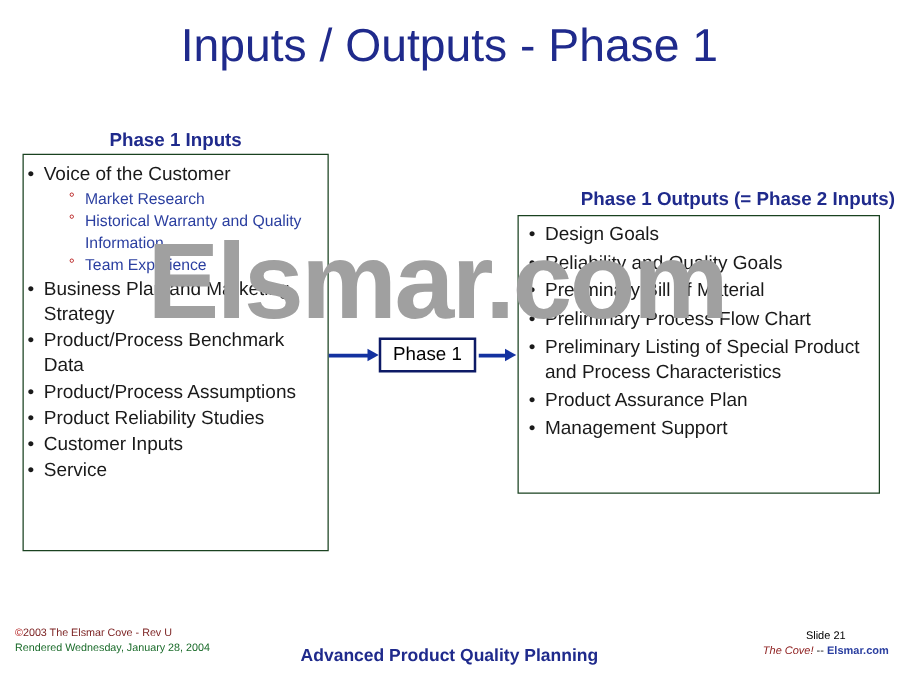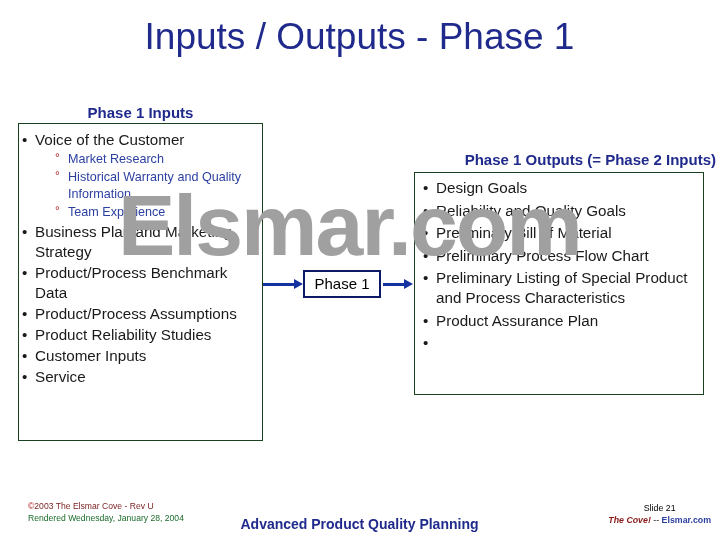--- a/index.html
+++ b/index.html
@@ -192,21 +192,21 @@
     letter-spacing: -2px;
     white-space: nowrap;
     z-index: 2;
     pointer-events: none;
     line-height: 1;
   }
 
   
   #footer-left {
     position: absolute;
-    left: 28px;
+    left: 12px;
     top: 501px;
     font-size: 8.6px;
     line-height: 11.5px;
     white-space: nowrap;
   }
   #copyright-line { color: #7a1f1f; }
   #copyright-sym { color: #b01818; }
   #rendered-line { color: #1a6b2a; }
 
   #footer-center {
@@ -227,21 +227,21 @@
     top: 502px;
     text-align: center;
     font-size: 8.8px;
     line-height: 12px;
     white-space: nowrap;
   }
   #slide-number { color: #000000; }
   #cove-name {
     color: #8b1a1a;
     font-style: italic;
-    font-weight: bold;
+    font-weight: normal;
   }
   #cove-dash { color: #111111; }
   #elsmar-link { color: #2b3fa0; font-weight: bold; }
 </style>
 </head>
 <body>
 
 <div id="slide">
 
   <div id="slide-title">Inputs / Outputs - Phase 1</div>
@@ -273,21 +273,21 @@
 
   <div id="outputs-heading" class="col-heading">Phase 1 Outputs (= Phase 2 Inputs)</div>
   <div id="outputs-box" class="content-box"></div>
   <ul id="outputs-list" class="bullets">
     <li class="lvl1"><span class="b1">•</span><span>Design Goals</span></li>
     <li class="lvl1"><span class="b1">•</span><span>Reliability and Quality Goals</span></li>
     <li class="lvl1"><span class="b1">•</span><span>Preliminary Bill of Material</span></li>
     <li class="lvl1"><span class="b1">•</span><span>Preliminary Process Flow Chart</span></li>
     <li class="lvl1"><span class="b1">•</span><span>Preliminary Listing of Special Product and Process Characteristics</span></li>
     <li class="lvl1"><span class="b1">•</span><span>Product Assurance Plan</span></li>
-    <li class="lvl1"><span class="b1">•</span></li>
+    <li class="lvl1"><span class="b1">•</span><span>Management Support</span></li>
   </ul>
 
   <div id="footer-left">
     <div id="copyright-line"><span id="copyright-sym">©</span><span>2003 The Elsmar Cove - Rev U</span></div>
     <div id="rendered-line">Rendered Wednesday, January 28, 2004</div>
   </div>
 
   <div id="footer-center">Advanced Product Quality Planning</div>
 
   <div id="footer-right">

